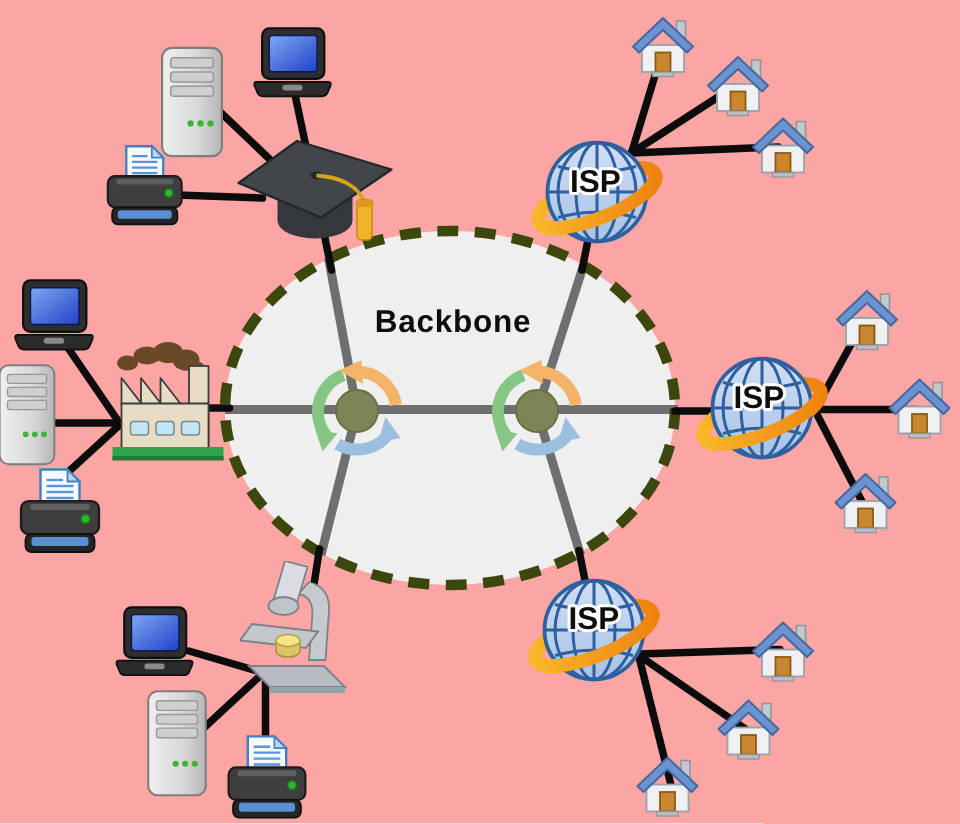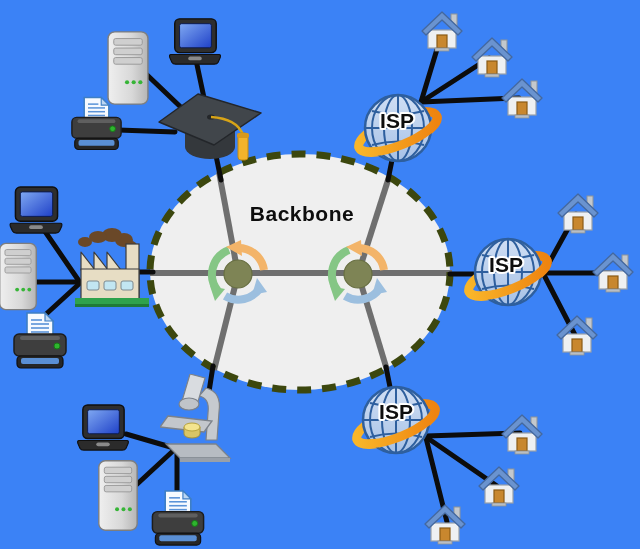--- a/index.html
+++ b/index.html
@@ -1,19 +1,19 @@
 <!DOCTYPE html>
 <html><head>
 <meta charset="utf-8">
 <style>
   html, body { margin: 0; padding: 0; background: #ffffff; }
   .stage {
     position: relative;
     width: 640px; height: 549px;
-    background: #3b82f6;
+    background: #fca5a5;
     overflow: hidden;
     font-family: "Liberation Sans", sans-serif;
   }
   .stage svg.scene { position: absolute; left: 0; top: 0; }
   text.backbone-label {
     font-family: "Liberation Sans", sans-serif;
     font-weight: bold; font-size: 21px; fill: #0d0d0d;
     letter-spacing: 0.5px;
   }
   text.isp-label {

